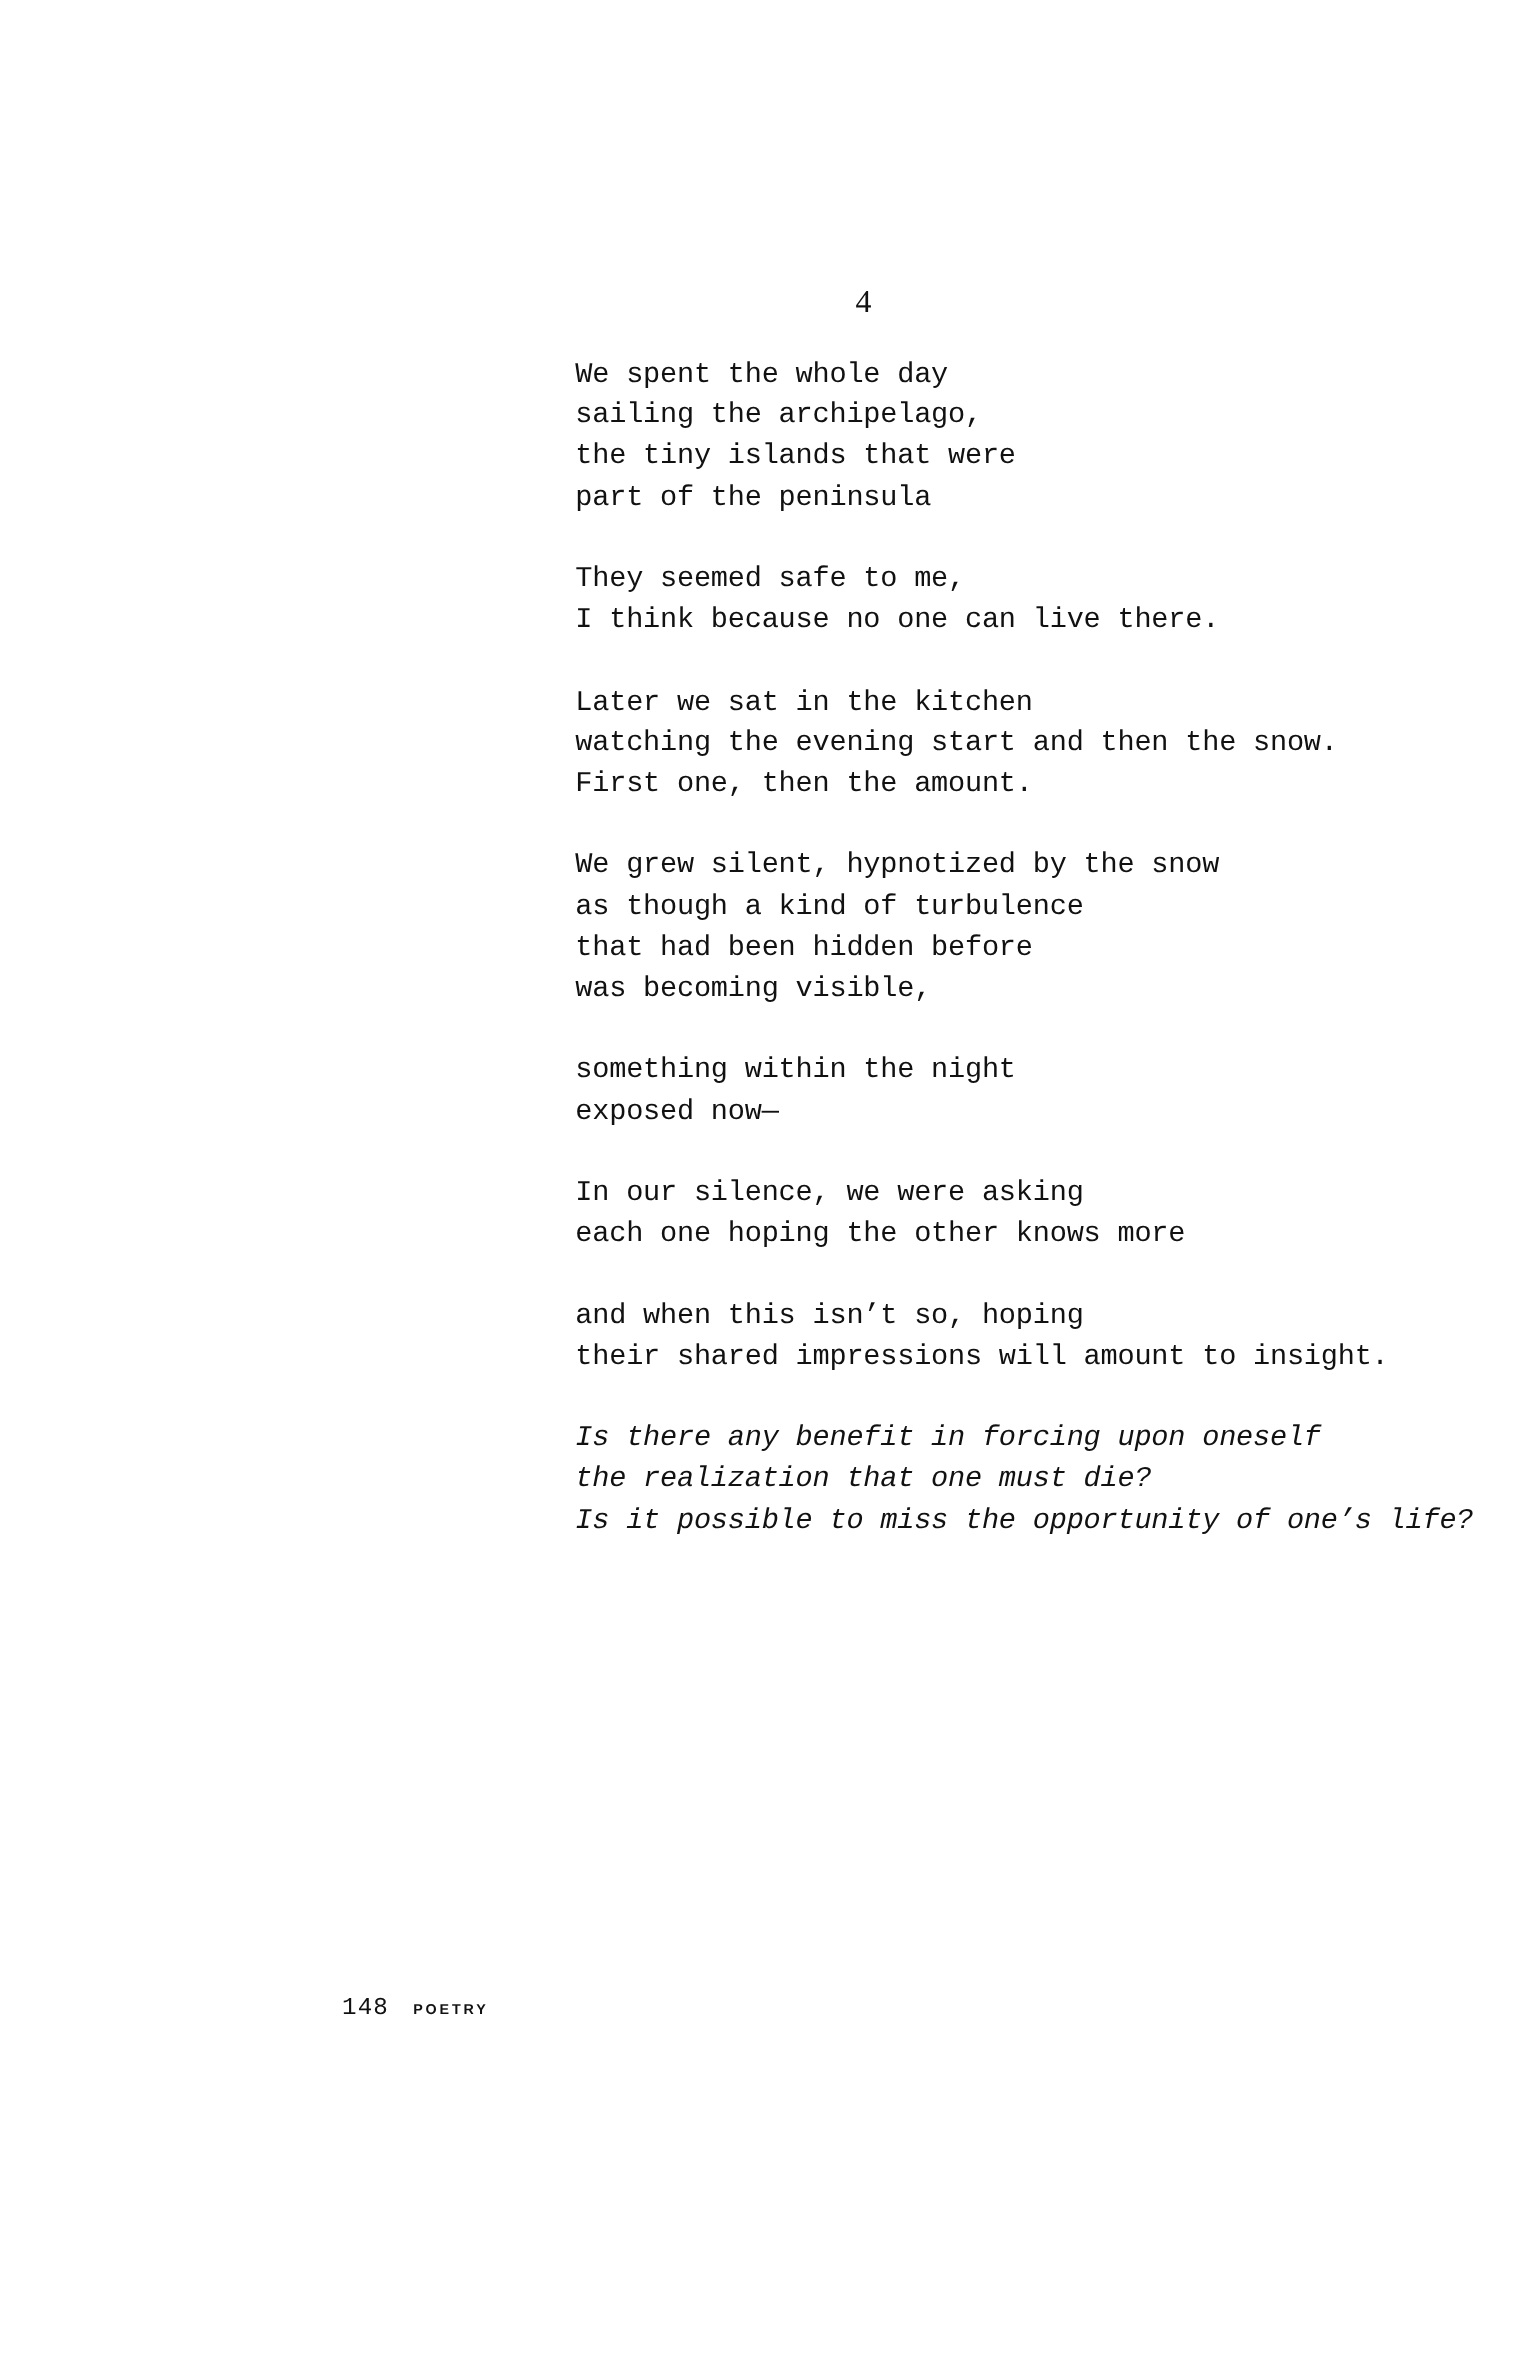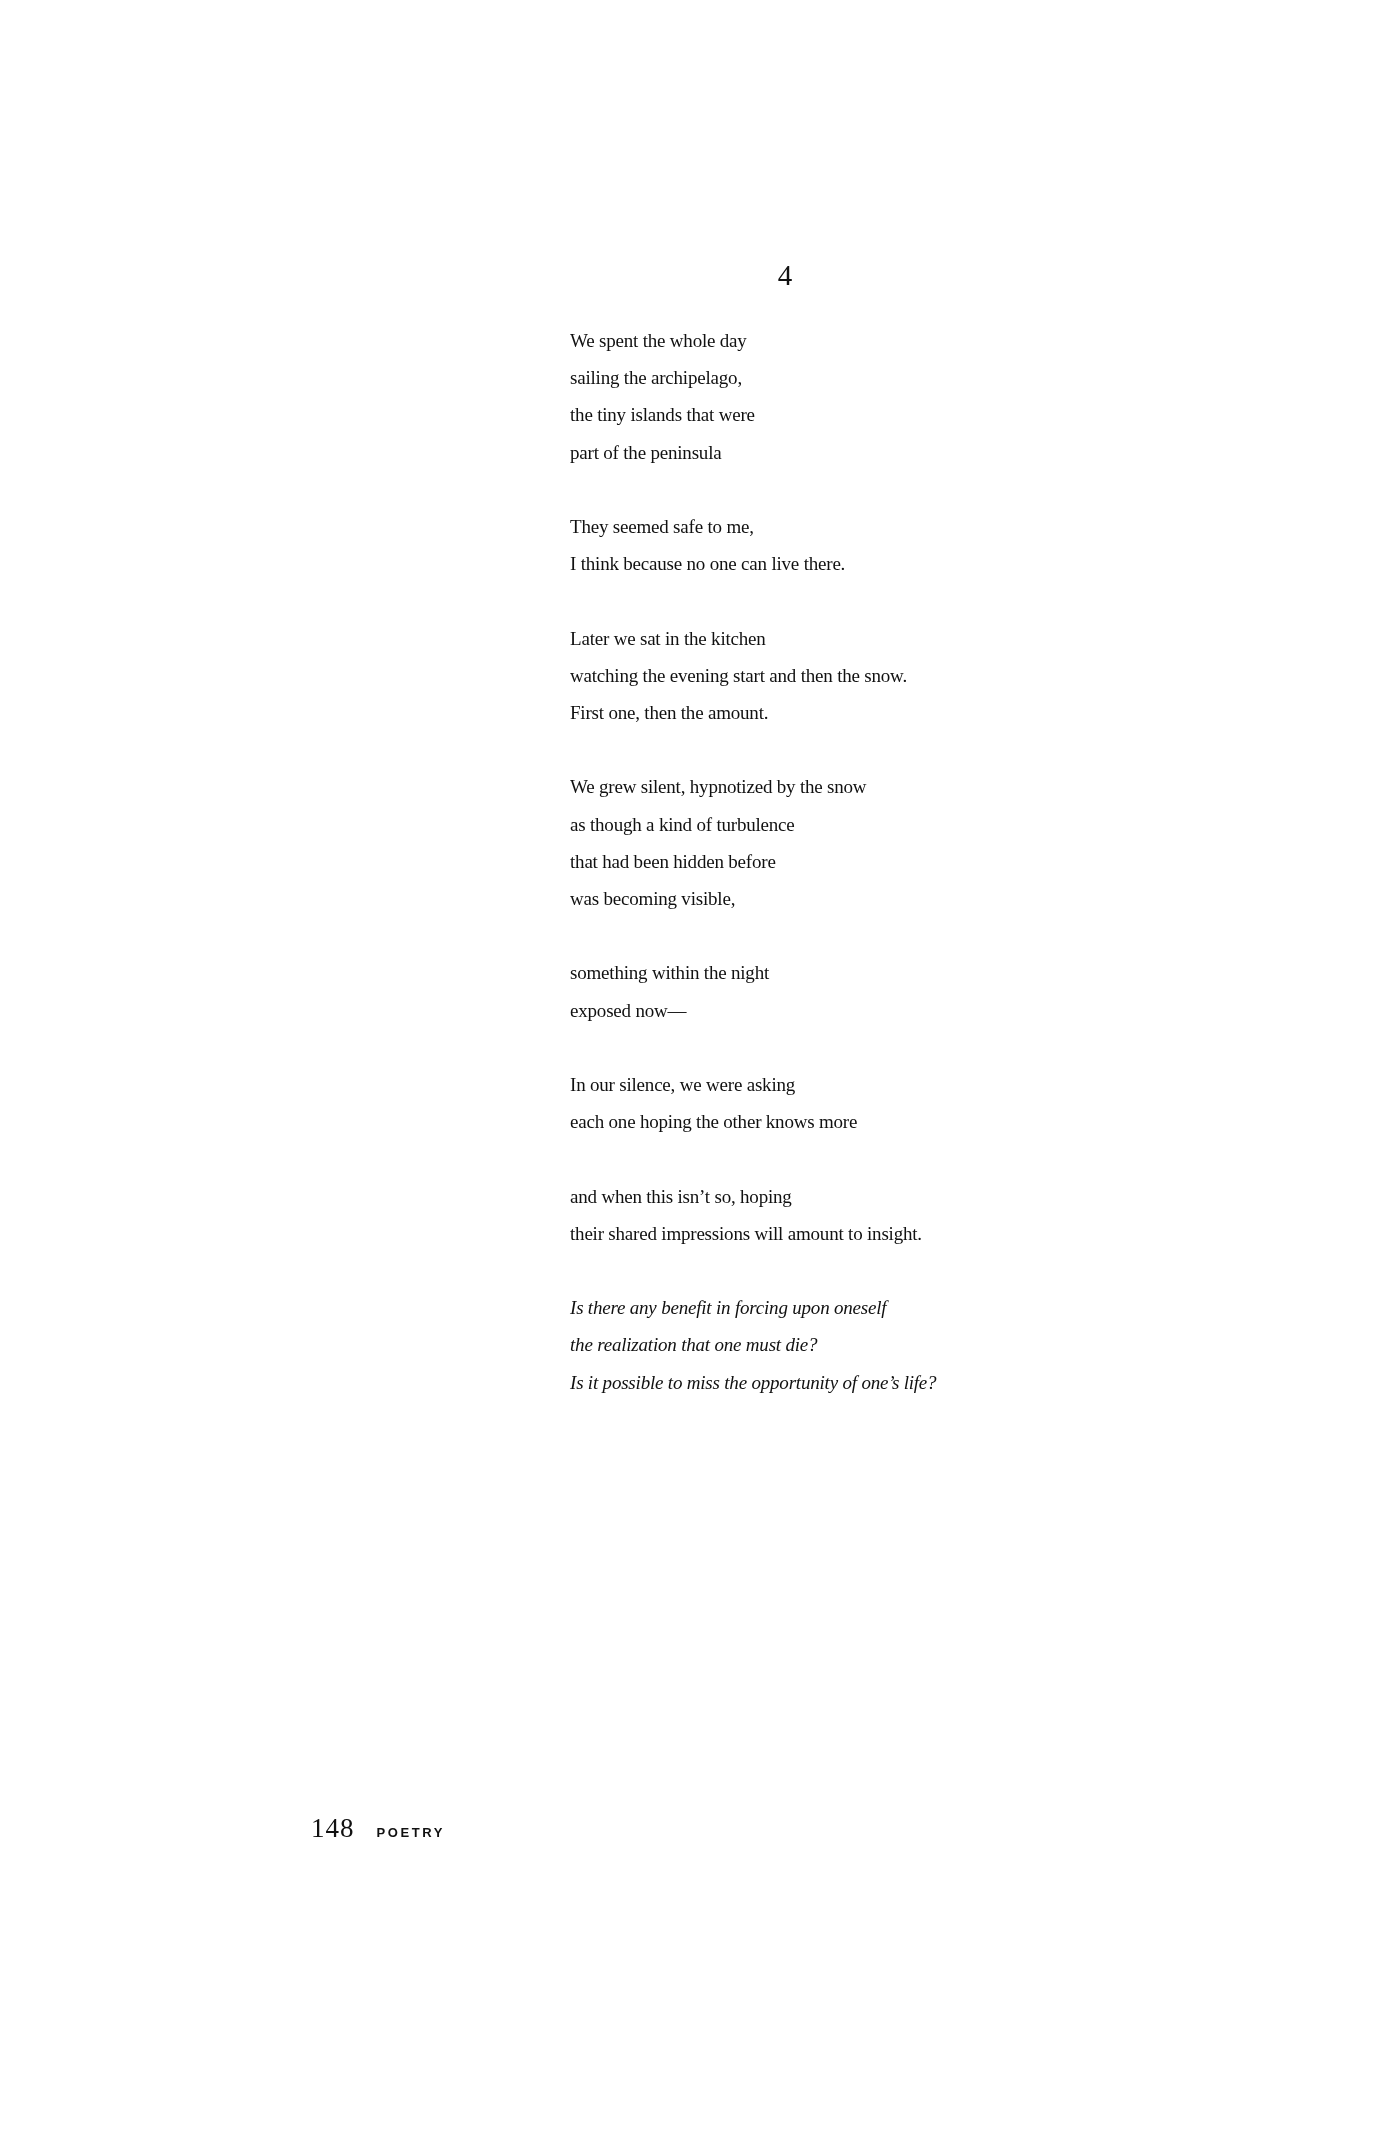--- a/index.html
+++ b/index.html
@@ -4,32 +4,31 @@
 <style>
   html, body { margin: 0; padding: 0; background: #ffffff; }
   body { width: 1400px; height: 2154px; position: relative; overflow: hidden; color: #111111; }
   .section-number {
     position: absolute; left: 0; width: 1400px; top: 258px;
     text-align: center; padding-left: 170px; box-sizing: border-box;
     font-family: "Liberation Serif", serif; font-size: 29px; line-height: 34px;
   }
   .poem {
     position: absolute; left: 523px; top: 322px; width: 640px;
-    font-family: Liberation Serif, serif; font-size: 19px; line-height: 37.2px;
+    font-family: Liberation Mono, monospace; font-size: 26px; line-height: 37.2px;
     letter-spacing: -0.2px;
-    margin-left: 47px;
   }
   .stanza { margin: 0 0 37.2px 0; }
   .line { display: block; white-space: nowrap; }
   .stanza.italic .line { font-style: italic; }
   .footer {
     position: absolute; left: 311px; top: 1813px;
     display: flex; align-items: baseline; gap: 22px;
   }
-  .page-number { font-family: Liberation Serif, serif; font-size: 27px; letter-spacing: 1px; }
+  .page-number { font-family: Liberation Mono, monospace; font-size: 22px; letter-spacing: 1px; }
   .running-head { font-family: Liberation Sans, sans-serif; font-weight: bold; font-size: 13px; letter-spacing: 2.6px; }
 </style>
 </head>
 <body>
 
 <div class="section-number">4</div>
 
 <div class="poem">
   <div class="stanza">
     <span class="line">We spent the whole day</span>

